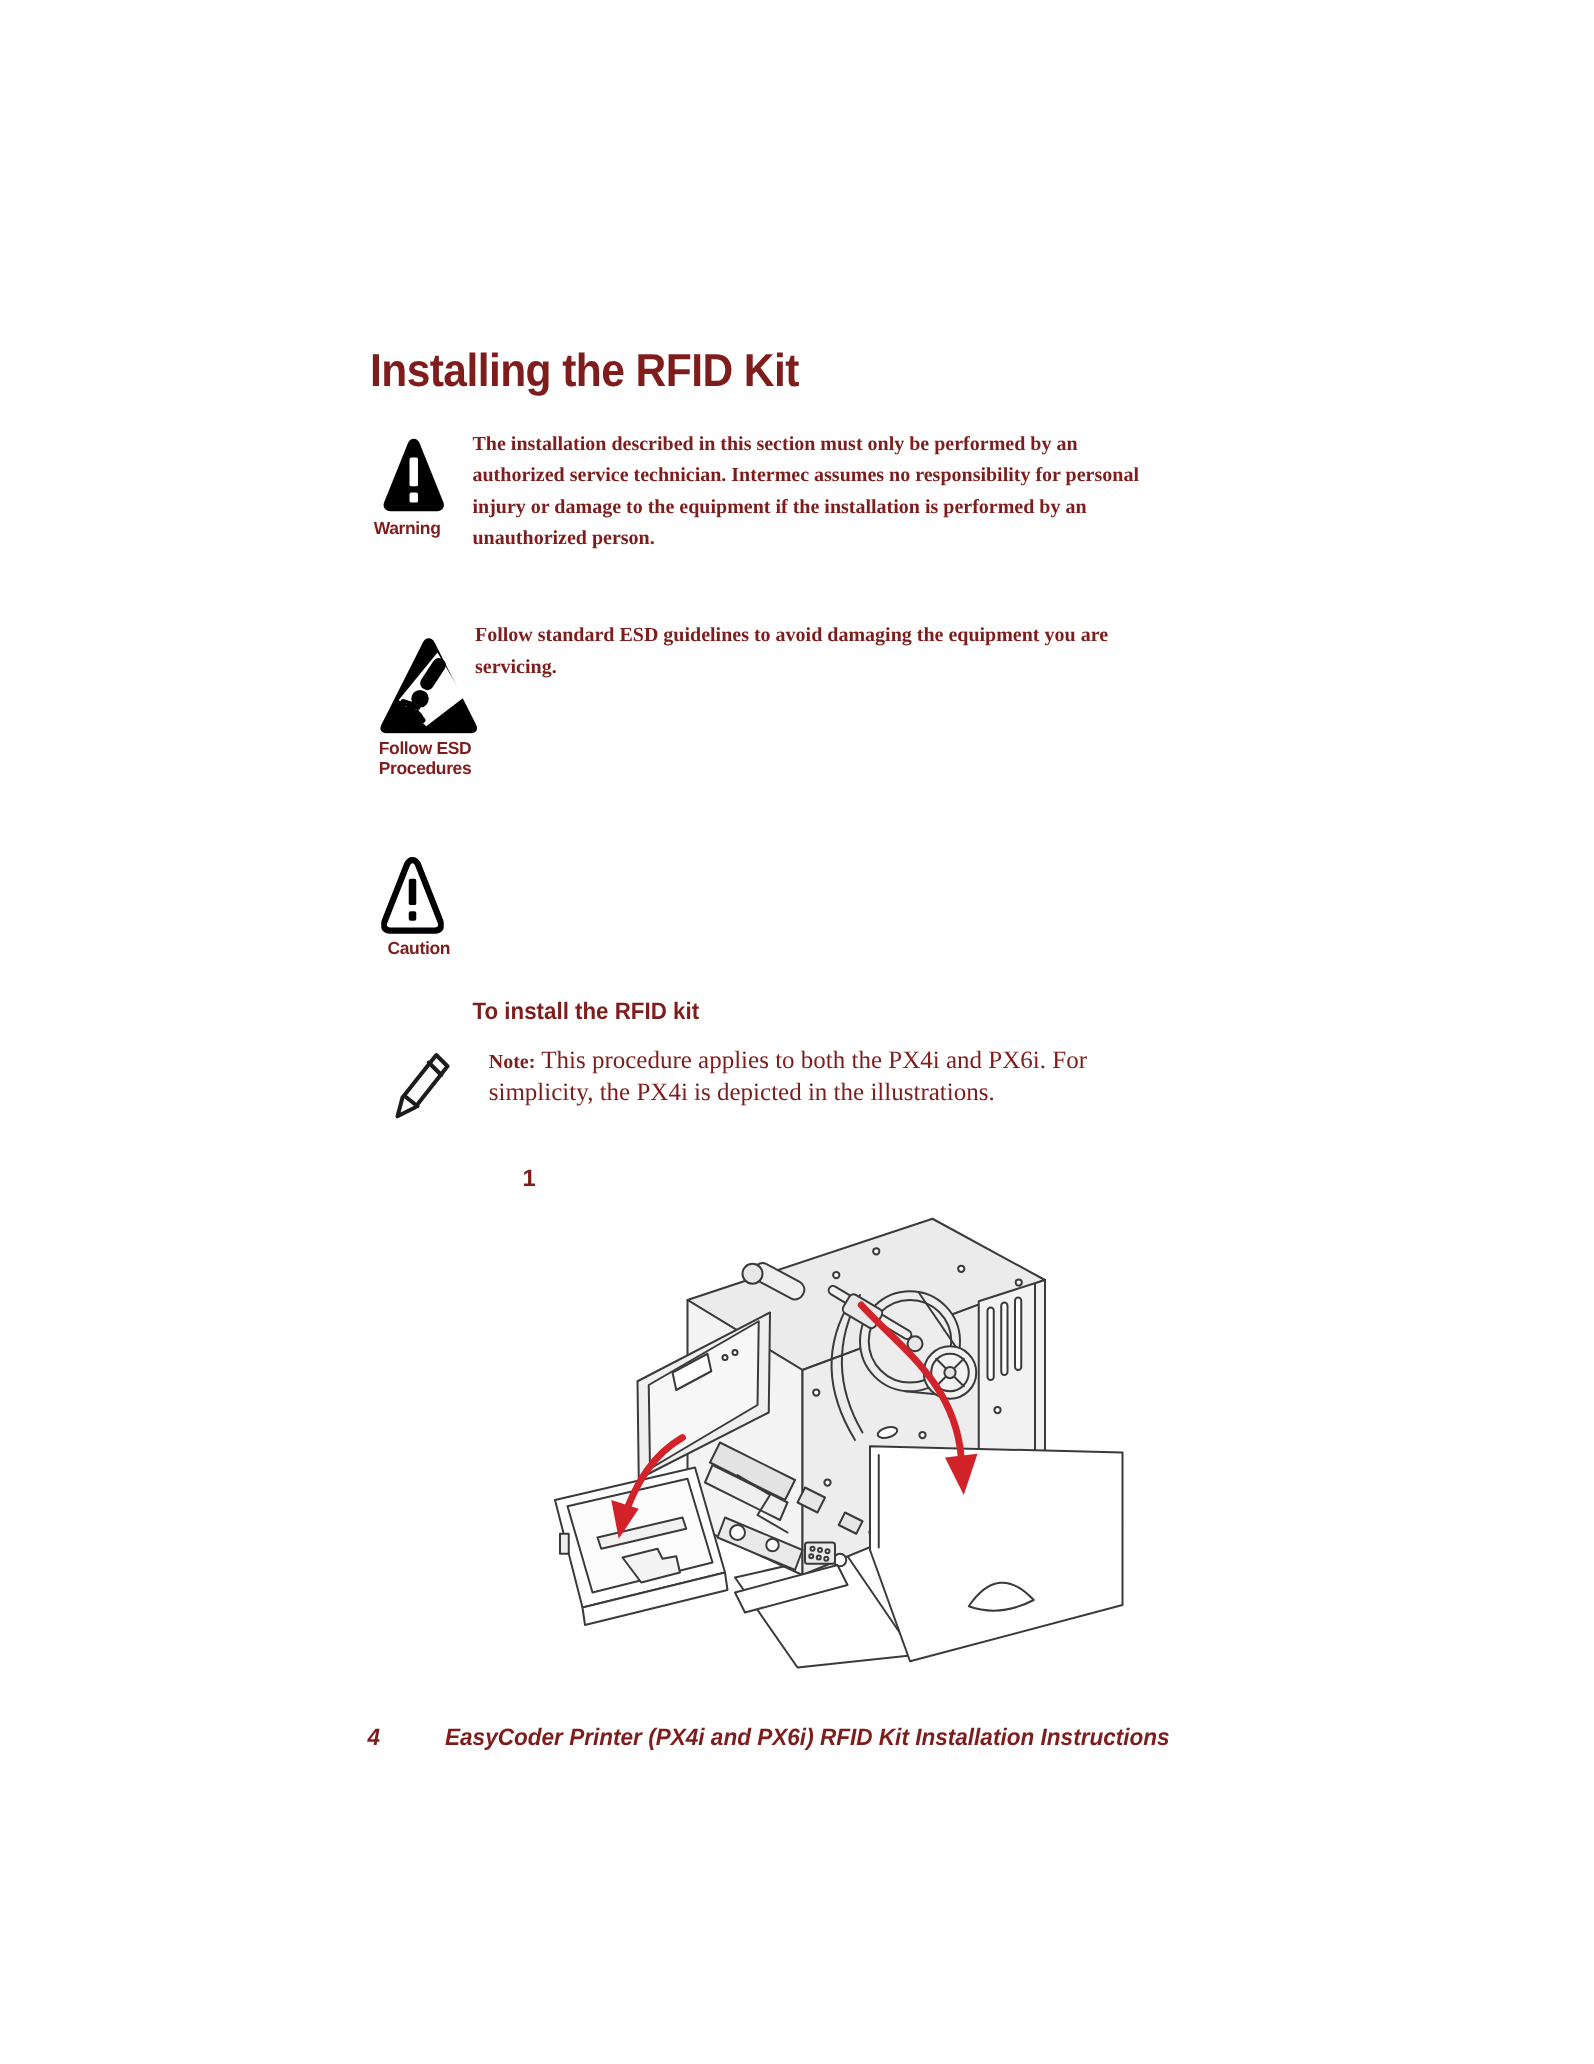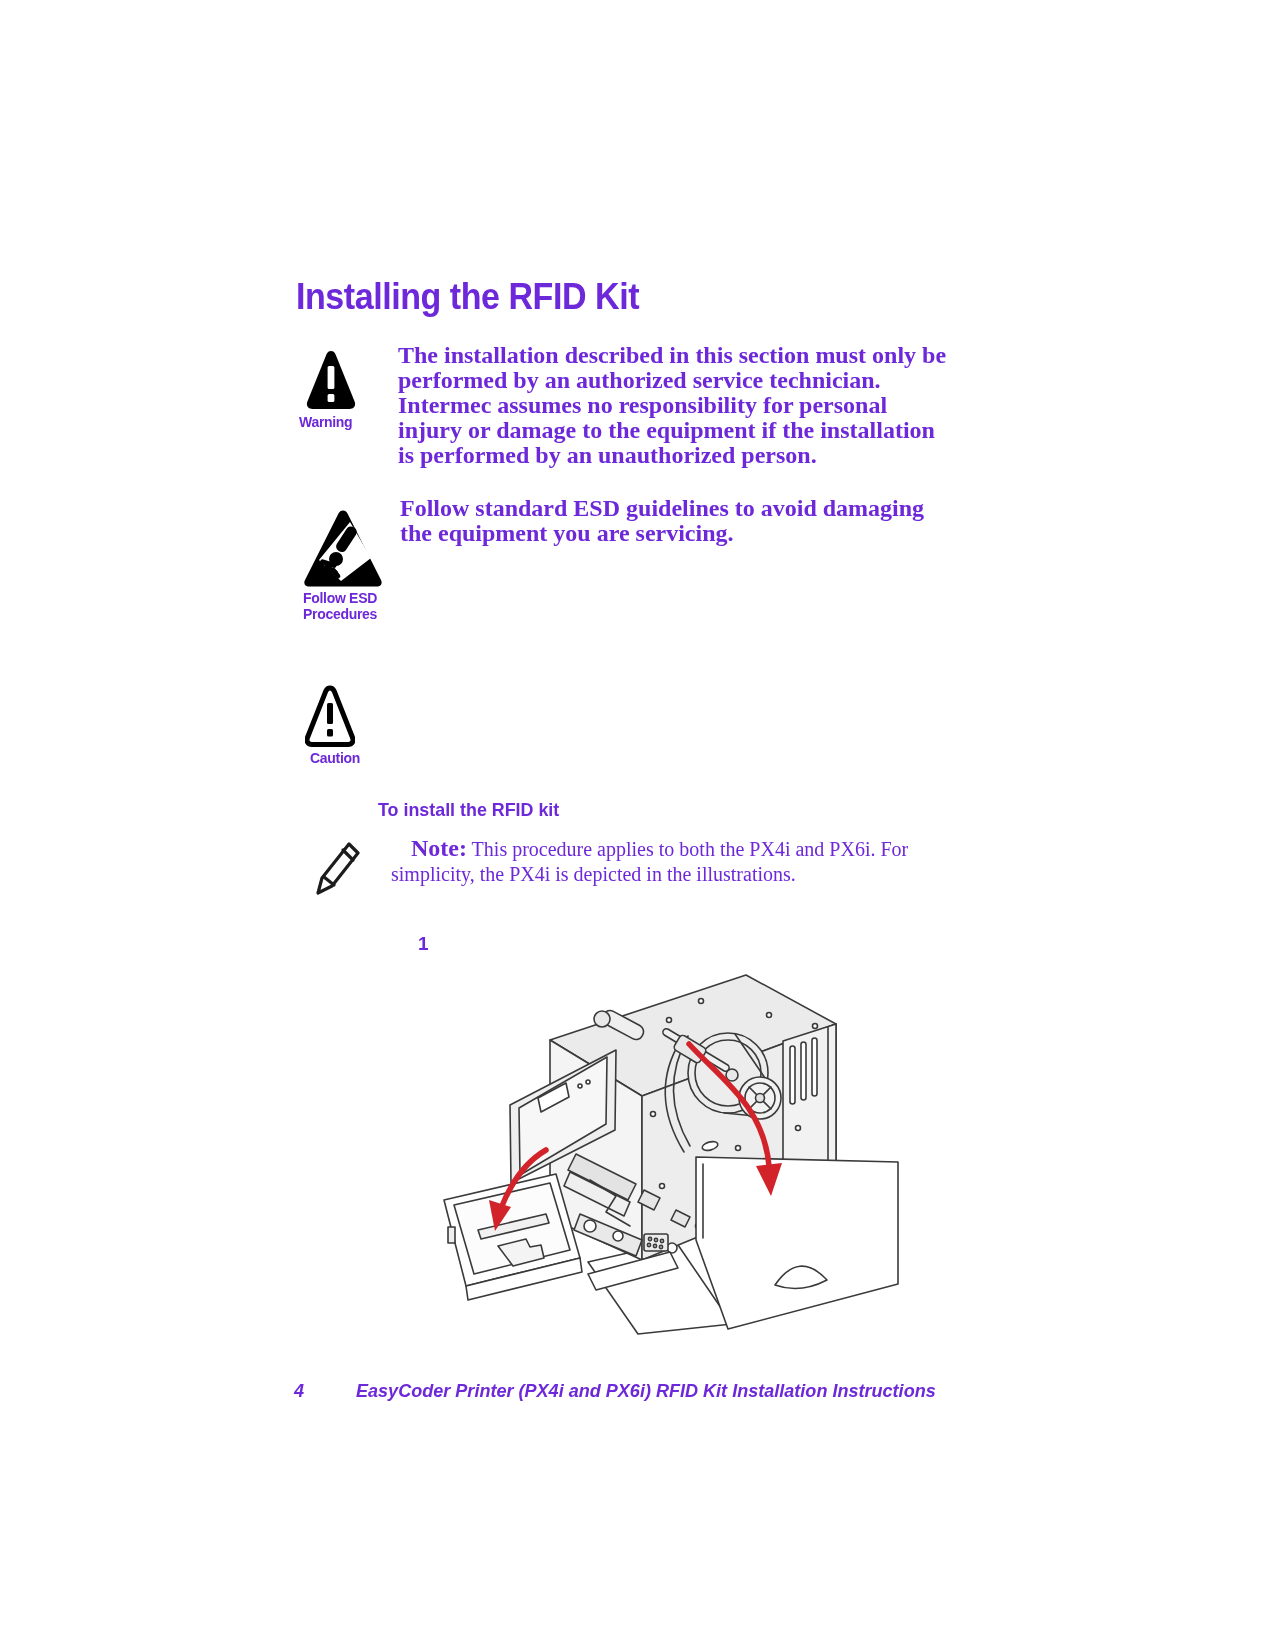--- a/index.html
+++ b/index.html
@@ -1,21 +1,21 @@
 <!DOCTYPE html>
 <html><head>
 <meta charset="utf-8">
 <style>
   html,body{margin:0;padding:0;background:#ffffff;}
   .page{position:relative;width:1107px;height:1651px;background:#ffffff;
-        font-family:"Liberation Serif",serif;color:#6d28d9;overflow:hidden;}
+        font-family:"Liberation Serif",serif;color:#7f1d1d;overflow:hidden;}
   .abs{position:absolute;}
   .title{font-family:"Liberation Sans",sans-serif;font-weight:700;font-size:37px;
          letter-spacing:-0.5px;transform:scaleX(0.92);transform-origin:left top;white-space:nowrap;}
-  .body-bold{font-size:24px;line-height:25px;font-weight:700;margin-left:20px;}
+  .body-bold{font-size:16px;line-height:25px;font-weight:700;}
   .body-reg{font-size:20px;line-height:25px;font-weight:400;}
   .icon-label{font-family:"Liberation Sans",sans-serif;font-weight:700;font-size:14px;
               line-height:16px;letter-spacing:-0.3px;}
   .center{}
   .subhead{font-family:"Liberation Sans",sans-serif;font-weight:700;font-size:19px;
            transform:scaleX(0.94);transform-origin:left top;white-space:nowrap;}
   .stepnum{font-family:"Liberation Sans",sans-serif;font-weight:700;font-size:19px;}
   .footer-txt{font-family:"Liberation Sans",sans-serif;font-weight:700;font-style:italic;
               font-size:19px;transform:scaleX(0.95);transform-origin:left top;white-space:nowrap;}
 </style>

